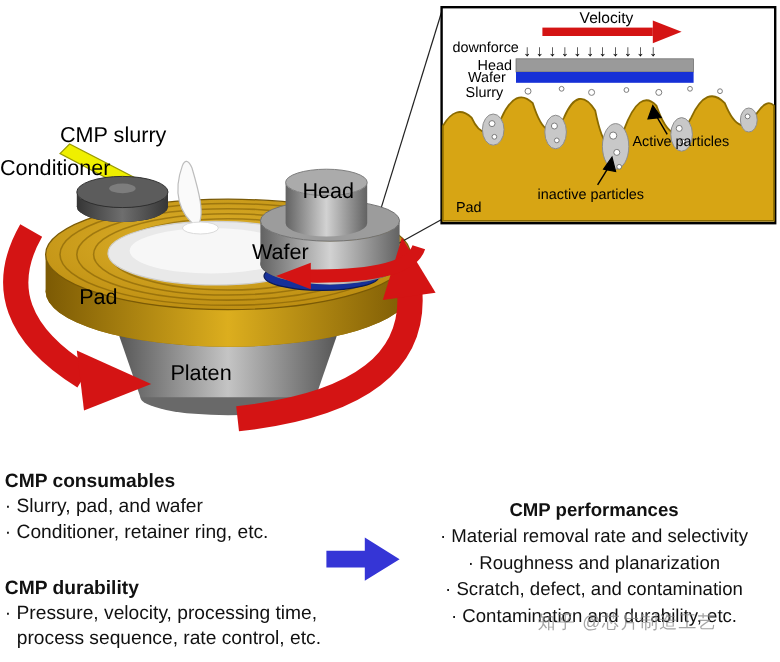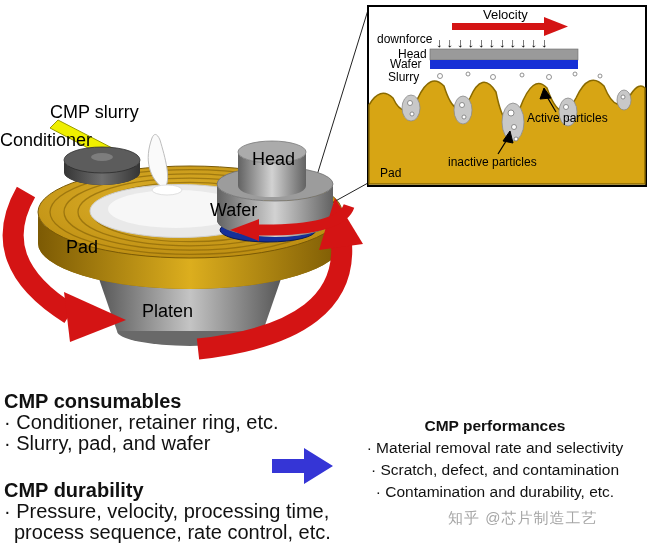--- a/index.html
+++ b/index.html
@@ -4,21 +4,21 @@
 <style>
   html,body{margin:0;padding:0;}
   body{
     width:650px;height:552px;position:relative;background:#ffffff;
     font-family:"Liberation Sans",sans-serif;color:#111;overflow:hidden;
   }
   svg{position:absolute;left:0;top:0;}
   svg text{font-family:"Liberation Sans",sans-serif;fill:#000;}
   .machine-label{font-size:18px;}
   .inset-label{font-size:12px;}
-  .textblock{position:absolute;font-size:20px;line-height:21px;}
+  .textblock{position:absolute;font-size:16px;line-height:21px;}
   .textblock .title{font-weight:bold;}
   .tb-right{font-size:15.5px;line-height:22px;}
   .gap{height:26px;}
   .indent{padding-left:10px;}
   .watermark{
     position:absolute;left:448px;top:509px;font-size:15px;color:#8f8f8f;
     opacity:.8;letter-spacing:1px;white-space:nowrap;
   }
 </style>
 </head>
@@ -183,28 +183,29 @@
     <text class="inset-label" x="448" y="166">inactive particles</text>
 
     <text class="inset-label" x="380" y="177">Pad</text>
   </g>
 
   <polygon points="272,459 304,459 304,448 333,466 304,484 304,473 272,473" fill="#3535d6"></polygon>
 </svg>
 
 <div class="textblock" style="left:4px;top:391px;width:335px;">
   <div class="title">CMP consumables</div>
+  <div>· Slurry, pad, and wafer</div>
   <div>· Conditioner, retainer ring, etc.</div>
-  <div>· Slurry, pad, and wafer</div>
   <div class="gap"></div>
   <div class="title">CMP durability</div>
   <div>· Pressure, velocity, processing time,</div>
   <div class="indent">process sequence, rate control, etc.</div>
 </div>
 
 <div class="textblock tb-right" style="left:344px;top:415px;width:302px;text-align:center;">
   <div class="title">CMP performances</div>
   <div>· Material removal rate and selectivity</div>
+  <div>· Roughness and planarization</div>
   <div>· Scratch, defect, and contamination</div>
   <div>· Contamination and durability, etc.</div>
 </div>
 
 <div class="watermark">知乎 @芯片制造工艺</div>
 
 </body></html>

